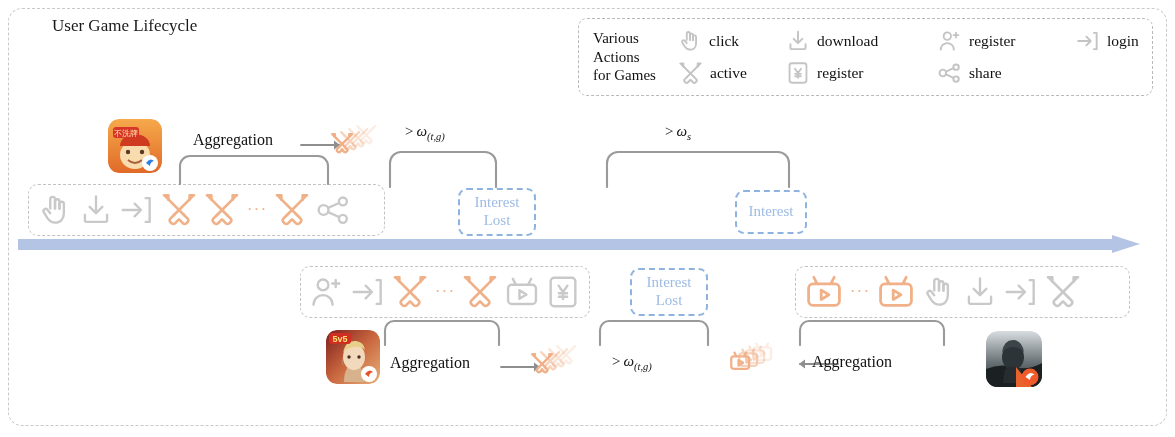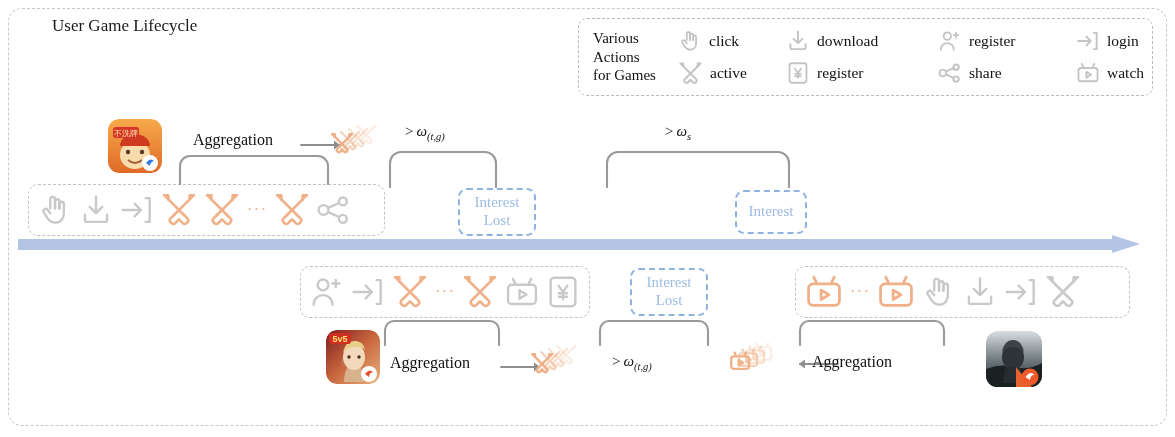--- a/index.html
+++ b/index.html
@@ -183,31 +183,20 @@
               <circle cx="5.4" cy="12" r="3.1"></circle>
               <circle cx="17.6" cy="6.6" r="2.5"></circle>
               <circle cx="17.6" cy="17.6" r="2.5"></circle>
               <path d="M8.3 10.7l6.9-3.1"></path>
                 <path d="M8.3 13.3l6.9 3.1"></path>
             </svg>
           </span>
           <span class="lbl">share</span>
         </div>
 
-        <div class="legend-cell" style="width:100px">
-          <span class="ic">
-            <svg width="26" height="26" viewBox="0 0 24 24" fill="none" stroke="#c4c4c4" stroke-width="1.7" stroke-linecap="round" stroke-linejoin="round">
-              <rect x="3.2" y="7.4" width="17.6" height="12.2" rx="2.4"></rect>
-              <path d="M8 7.2L6.2 3.6"></path>
-                <path d="M16 7.2l1.8-3.6"></path>
-              <path d="M10.4 10.9l4.4 2.7-4.4 2.7z"></path>
-            </svg>
-          </span>
-          <span class="lbl">watch</span>
-        </div>
 
       </div>
 
     </div>
   </div>
 
   <div class="timeline">
     <div class="tl-bar"></div>
     <div class="tl-head"></div>
   </div>

